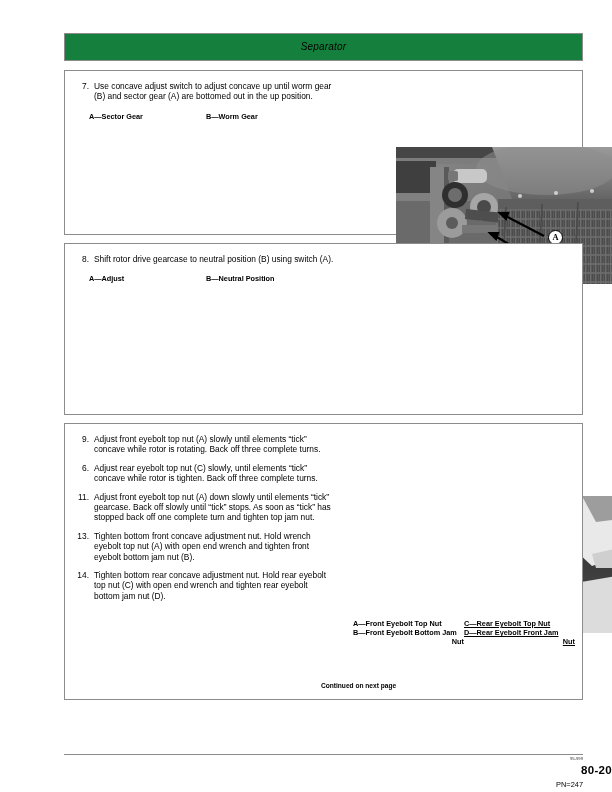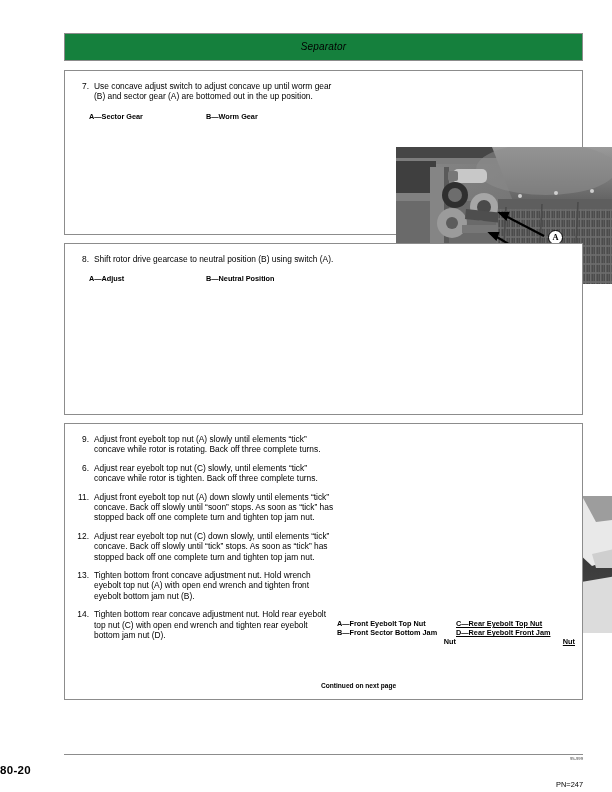--- a/index.html
+++ b/index.html
@@ -151,21 +151,21 @@
     left: 64px;
     top: 754px;
     width: 519px;
     height: 1px;
     background: #8c8c8c;
   }
   .footer-page {
     position: absolute;
     left: 0; right: 0;
     top: 764px;
-    text-align: left;
+    text-align: right;
     font-size: 11.5px;
     font-weight: bold;
     letter-spacing: 0.3px;
   }
   .footer-rev {
     position: absolute;
     right: 29px;
     top: 756px;
     font-size: 4.2px;
     color: #3a3a3a;
@@ -374,41 +374,37 @@
       <div class="step">
         <div class="num">9.</div>
         <div class="body">Adjust front eyebolt top nut (A) slowly until elements “tick” concave while rotor is rotating.  Back off three complete turns.</div>
       </div>
       <div class="step">
         <div class="num">6.</div>
         <div class="body">Adjust rear eyebolt top nut (C) slowly, until elements “tick” concave while rotor is tighten.  Back off three complete turns.</div>
       </div>
       <div class="step">
         <div class="num">11.</div>
-        <div class="body">Adjust front eyebolt top nut (A) down slowly until elements “tick” concave.  Back off slowly until “soon” stops.  As soon as “tick” has stopped back off one complete turn and tighten top jam nut.</div>
-      </div>
-      <div class="step">
-        <div class="num">12.</div>
-        <div class="body">Adjust rear eyebolt top nut (C) down slowly, until elements “tick” concave.  Back off slowly until “tick” stops.  As soon as “tick” has stopped back off one complete turn and tighten top jam nut.</div>
+        <div class="body">Adjust front eyebolt top nut (A) down slowly until elements “tick” gearcase.  Back off slowly until “tick” stops.  As soon as “tick” has stopped back off one complete turn and tighten top jam nut.</div>
       </div>
       <div class="step">
         <div class="num">13.</div>
         <div class="body">Tighten bottom front concave adjustment nut.  Hold wrench eyebolt top nut (A) with open end wrench and tighten front eyebolt bottom jam nut (B).</div>
       </div>
       <div class="step">
         <div class="num">14.</div>
         <div class="body">Tighten bottom rear concave adjustment nut.  Hold rear eyebolt top nut (C) with open end wrench and tighten rear eyebolt bottom jam nut (D).</div>
       </div>
     </div>
 
     <div class="legend" style="position:absolute; left:272px; top:195px; width:238px; margin-top:0;">
-      <div class="col" style="width:50%;">
+      <div class="col" style="width:50%;margin-left:16px;">
         <div class="item">A—Front Eyebolt Top Nut</div>
         <div class="item">
-          <span>B—Front Sector Bottom Jam</span>
+          <span>B—Front Eyebolt Bottom Jam</span>
           <span class="cont">Nut</span>
         </div>
       </div>
       <div class="col" style="width:50%;text-decoration:underline;">
         <div class="item">C—Rear Eyebolt Top Nut</div>
         <div class="item">
           <span>D—Rear Eyebolt Front Jam</span>
           <span class="cont">Nut</span>
         </div>
       </div>

